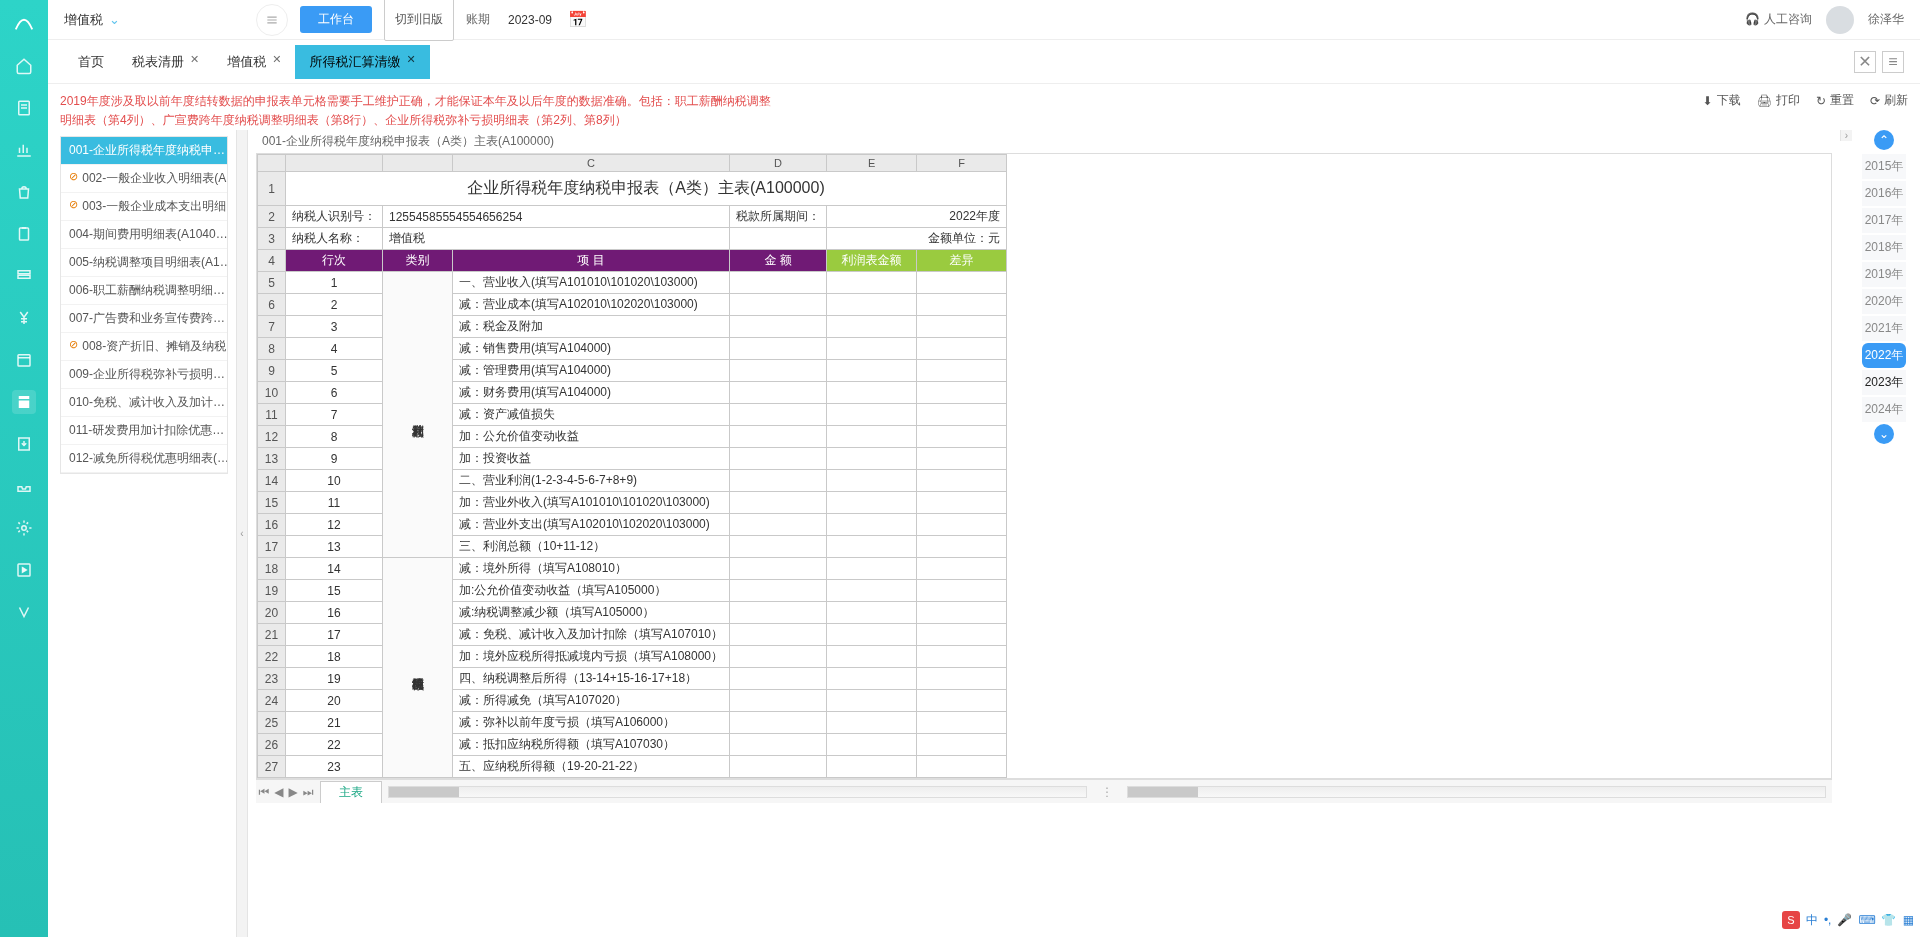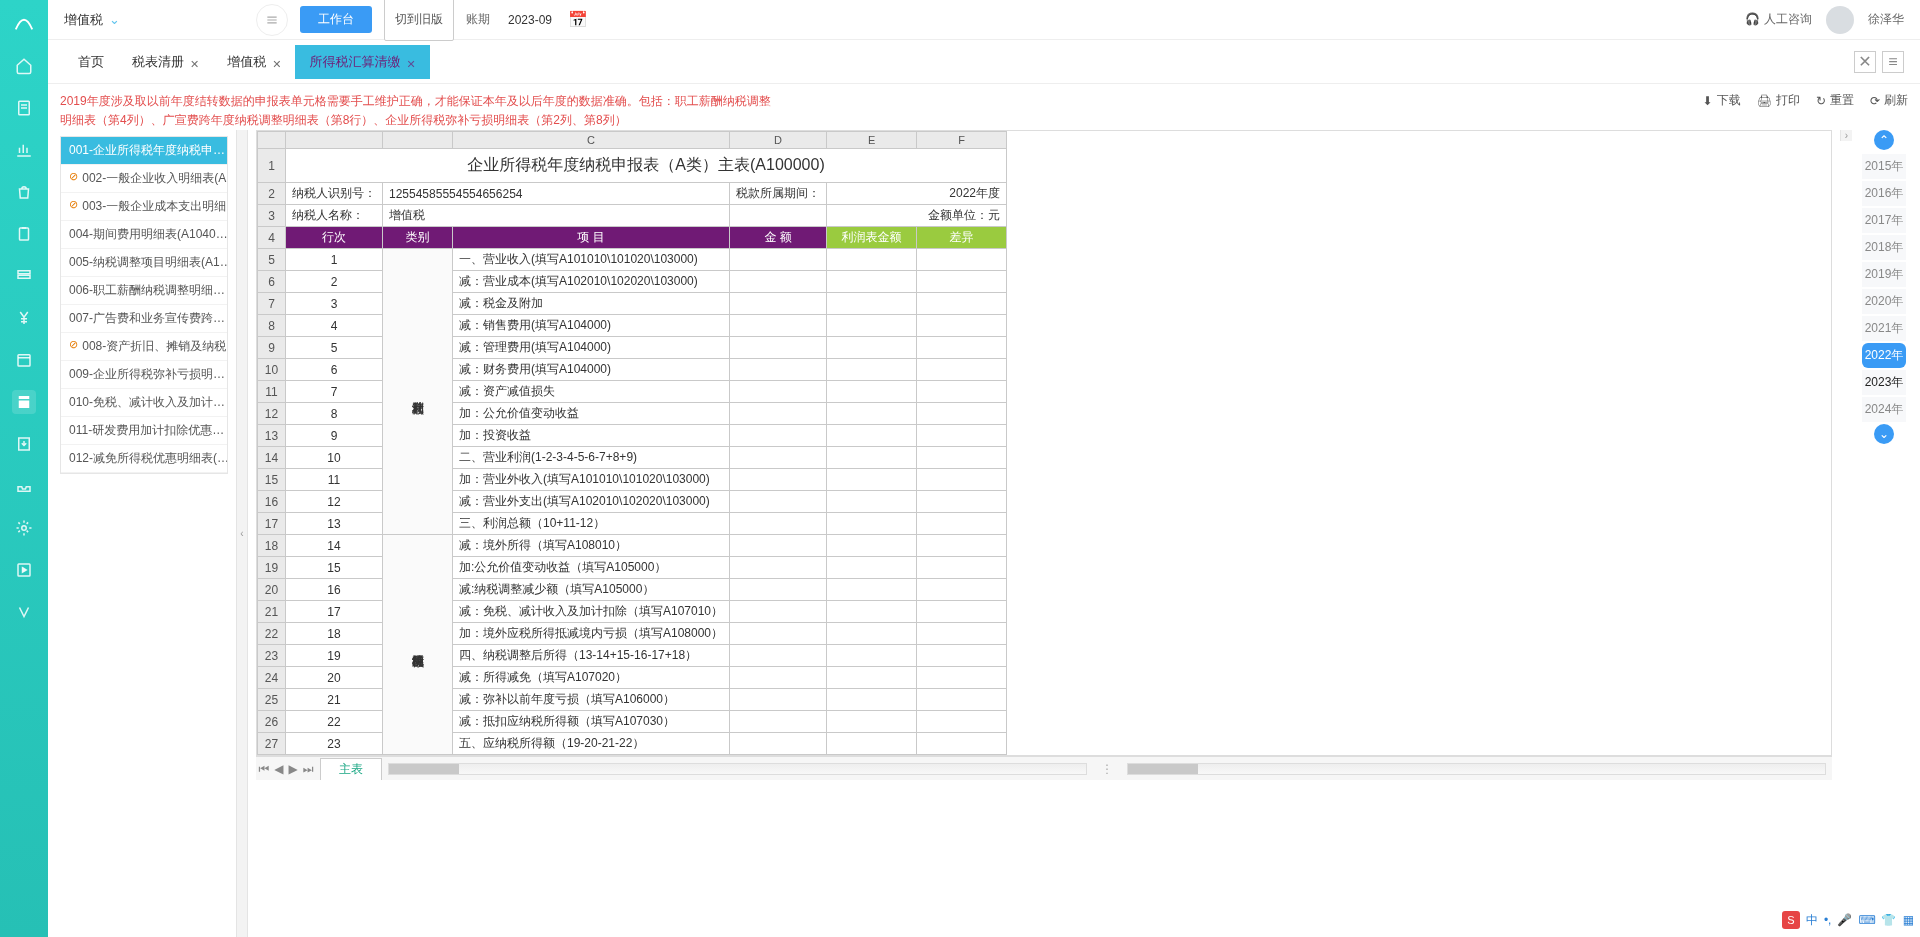--- a/index.html
+++ b/index.html
@@ -16,22 +16,22 @@
 .pill-btn{background:#3a9bf5;color:#fff;border:none;padding:5px 18px;border-radius:3px;font-size:12px;cursor:pointer}
 .outline-btn{background:#fff;color:#555;border:1px solid #ccc;padding:12px 10px;border-radius:2px;font-size:12px;cursor:pointer}
 .period-label{font-size:12px;color:#666}
 .period-val{font-size:12px;color:#333;margin-left:6px}
 .period-icon{color:#3a9bf5;margin-left:4px}
 .spacer{flex:1}
 .top-right{display:flex;align-items:center;gap:14px;font-size:12px;color:#666}
 .round-icon{width:32px;height:32px;border-radius:50%;border:1px solid #eee;display:flex;align-items:center;justify-content:center;color:#aaa}
 .avatar{width:28px;height:28px;border-radius:50%;background:#d9dde1}
 .tabbar{height:44px;display:flex;align-items:center;padding:0 16px;border-bottom:1px solid #eee;gap:4px}
-.tab{padding:8px 14px;font-size:13px;color:#333;cursor:pointer;display:flex;align-items:flex-end;gap:6px}
-.tab.active{background:#39bce0;color:#701a75}
+.tab{padding:8px 14px;font-size:13px;color:#333;cursor:pointer;display:flex;align-items:flex-start;gap:6px}
+.tab.active{background:#39bce0;color:#000000}
 .tab .x{font-size:11px;opacity:.7}
 .tabbar .close-all{margin-left:auto;display:flex;gap:6px;color:#888}
 .content{flex:1;display:flex;min-height:0}
 .content-main{flex:1;display:flex;flex-direction:column;min-width:0;padding:8px 12px 0 12px}
 .warning{color:#e34d4d;font-size:12px;line-height:1.6;max-width:720px}
 .form-list{width:168px;border:1px solid #e6e6e6;margin-top:6px;font-size:12px}
 .form-item{padding:5px 8px;color:#555;cursor:pointer;white-space:nowrap;overflow:hidden;text-overflow:ellipsis;border-bottom:1px solid #f2f2f2;display:flex;gap:4px}
 .form-item.sel{background:#39bce0;color:#fff}
 .form-item .warn{color:#e67a00;font-size:11px}
 .actions-row{display:flex;align-items:center;gap:16px;font-size:12px;color:#555}
@@ -252,20 +252,21 @@
               <div class="form-item">
                 <span>011-研发费用加计扣除优惠…</span>
               </div>
               <div class="form-item">
                 <span>012-减免所得税优惠明细表(…</span>
               </div>
             </div>
           <div class="collapse-handle">‹</div>
 
           <div class="sheet-wrap">
+            <div class="sheet-title">001-企业所得税年度纳税申报表（A类）主表(A100000)</div>
             <div class="sheet-scroll">
               <table class="sheet">
                 <tbody>
                     <tr>
                       <th class="colhdr rowhdr"></th>
                       <th class="colhdr" style="width:70px"></th>
                       <th class="colhdr" style="width:70px"></th>
                       <th class="colhdr" style="width:260px">C</th>
                       <th class="colhdr" style="width:90px">D</th>
                       <th class="colhdr" style="width:90px">E</th>

